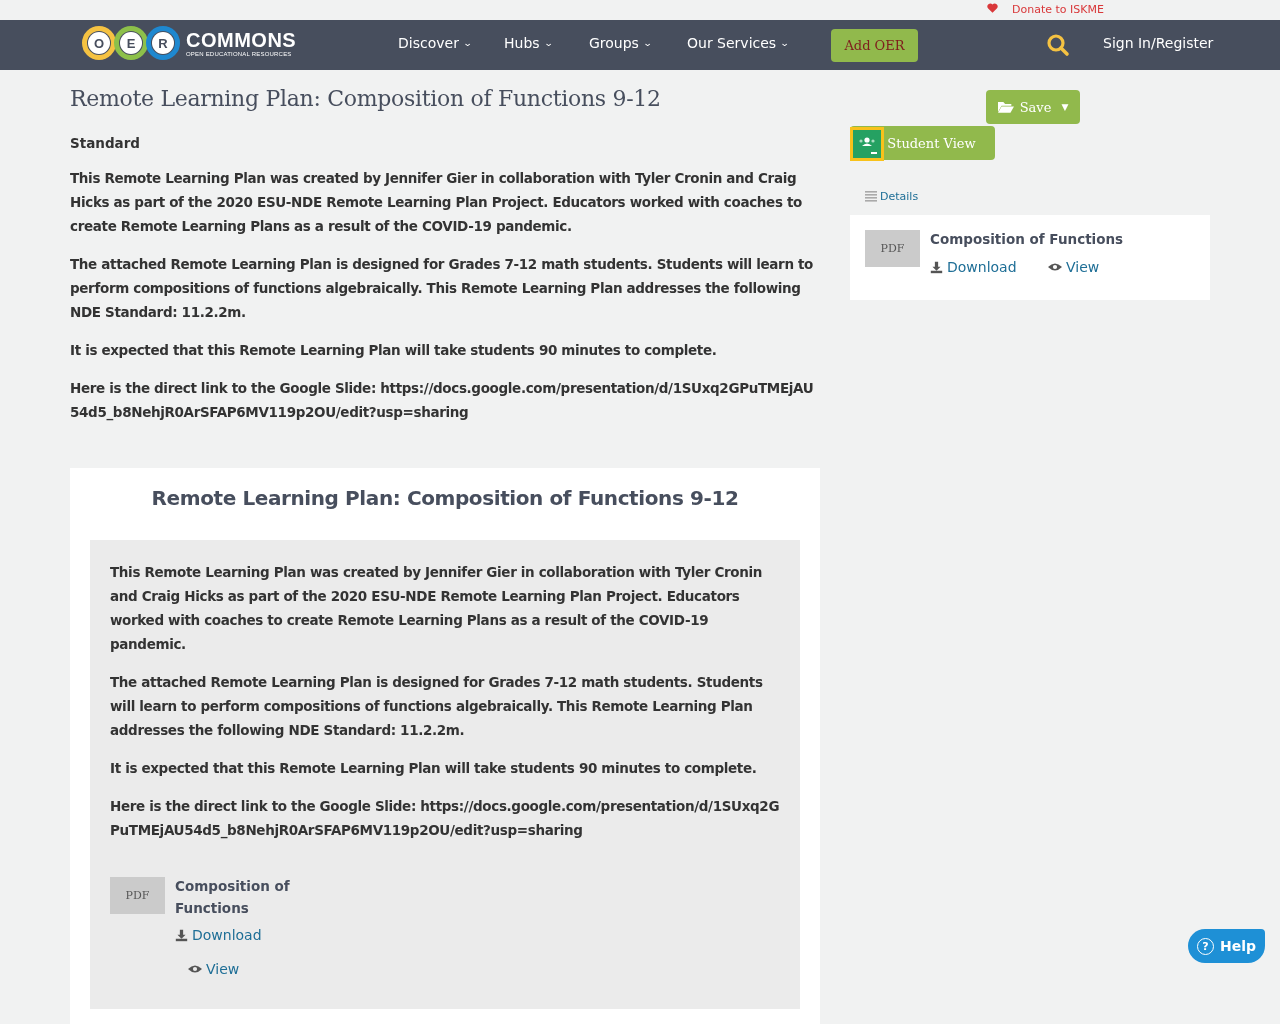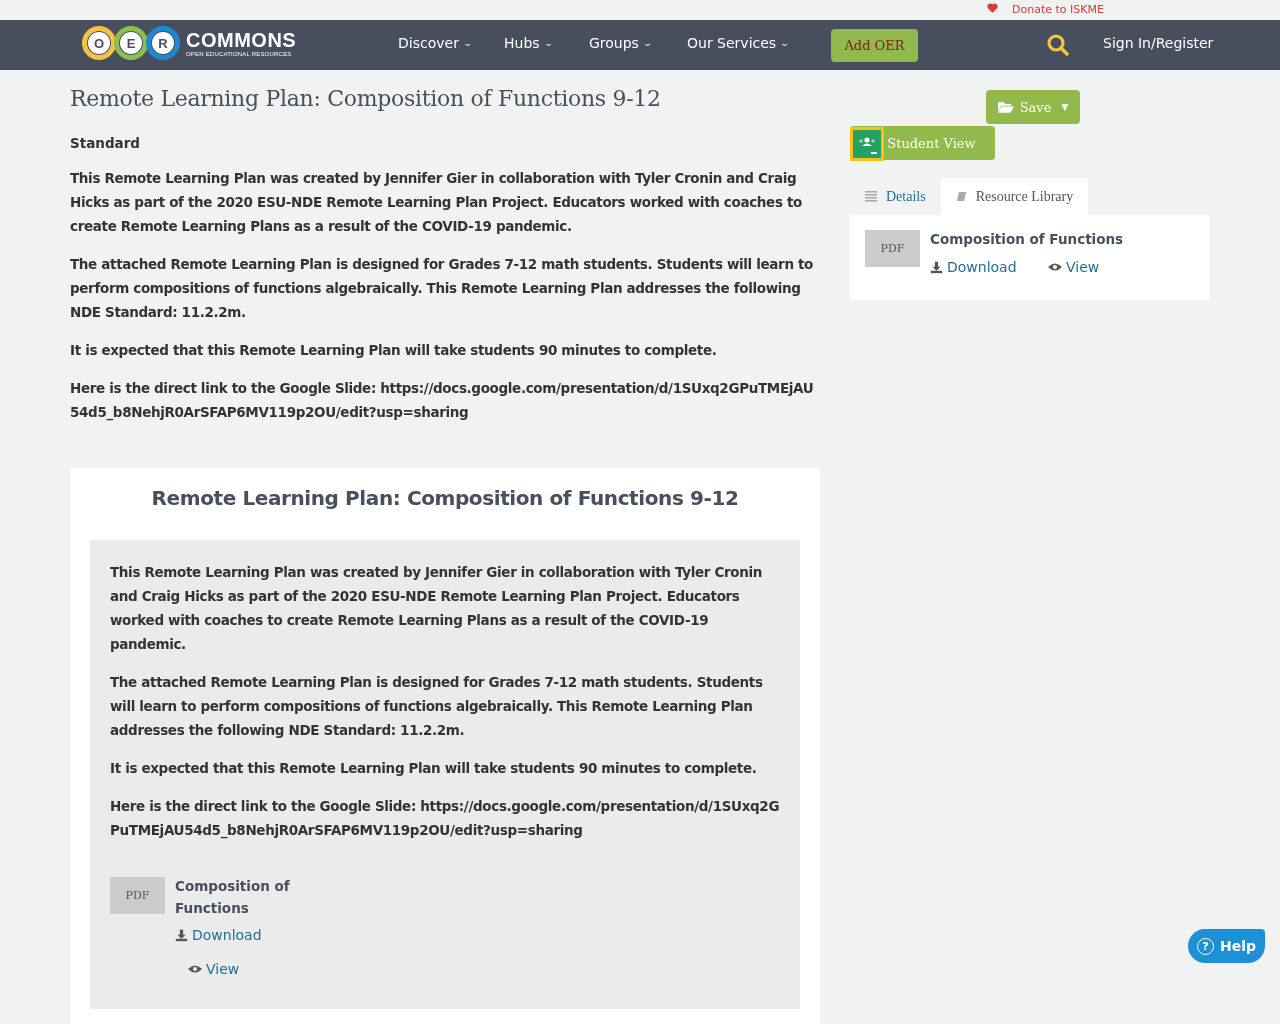--- a/index.html
+++ b/index.html
@@ -44,21 +44,21 @@
   .res-link { color: #1e6e96; font-size: 14px; display: flex; align-items: center; gap: 4px; text-decoration: none; white-space: nowrap; }
   .res-item .dl { position: absolute; left: 65px; top: 50px; }
   .res-item .vw { position: absolute; left: 78px; top: 84px; }
 
   .btn-green { position: absolute; height: 34px; background: #91b94c; color: #fff; border-radius: 4px; font-family: "DejaVu Serif", serif; font-size: 13px; display: flex; align-items: center; justify-content: center; gap: 6px; }
   .student-view { left: 850px; top: 90px; width: 145px; margin-top: 36px; }
   .save-btn { left: 986px; top: 90px; width: 94px; }
   .classroom { position: absolute; left: 850px; top: 127px; width: 34px; height: 34px; border: 3px solid #f8c21b; background: #25a162; display: flex; align-items: center; justify-content: center; }
 
   .tabs { position: absolute; left: 850px; top: 178px; height: 37px; display: flex; }
-  .tab { height: 37px; padding: 0 15px; display: flex; align-items: center; gap: 9px; font-size: 14px; font-family: Liberation Serif, serif; }
+  .tab { height: 37px; padding: 0 15px; display: flex; align-items: center; gap: 3px; font-size: 11px; }
   .tab.details { color: #1e6e96; }
   .tab.library { background: #fff; color: #555; }
   .tab-panel { position: absolute; left: 850px; top: 215px; width: 360px; height: 85px; background: #fff; }
   .tab-panel .pdf-thumb { position: absolute; left: 15px; top: 15px; }
   .tab-panel .res-title { position: absolute; left: 80px; top: 16px; font-size: 13.5px; font-weight: bold; color: #474e5d; }
   .tab-panel .dl { position: absolute; left: 80px; top: 44px; }
   .tab-panel .vw { position: absolute; left: 198px; top: 44px; }
 
   .help-btn { position: absolute; left: 1188px; top: 929px; width: 77px; height: 34px; background: #1e90d6; color: #fff; border-radius: 17px 17px 17px 17px; border-top-right-radius: 4px; font-weight: bold; font-size: 14px; display: flex; align-items: center; justify-content: center; gap: 6px; }
   .help-btn .q { width: 17px; height: 17px; border: 1.5px solid #fff; border-radius: 50%; font-size: 11px; display: flex; align-items: center; justify-content: center; }
@@ -187,26 +187,20 @@
 <div class="tabs">
   <div class="tab details">
     <svg width="12" height="11" viewBox="0 0 12 11">
         <rect y="0" width="12" height="1.6" fill="#aaa"></rect>
         <rect y="3" width="12" height="1.6" fill="#aaa"></rect>
         <rect y="6" width="12" height="1.6" fill="#aaa"></rect>
         <rect y="9" width="12" height="1.6" fill="#aaa"></rect>
       </svg>
     <span>Details</span>
   </div>
-  <div class="tab library">
-    <svg width="11" height="11" viewBox="0 0 12 12">
-        <path d="M3 1h8l-2 10H1z" fill="#aaa"></path>
-      </svg>
-    <span>Resource Library</span>
-  </div>
 </div>
 <div class="tab-panel">
   <div class="pdf-thumb">PDF</div>
   <div class="res-title">Composition of Functions</div>
   <a class="res-link dl">
     <svg width="13" height="13" viewBox="0 0 16 16">
         <path d="M6 1h4v6h3l-5 5-5-5h3z" fill="#555"></path>
         <rect x="1" y="12" width="14" height="3" fill="#555"></rect>
       </svg>
     <span>Download</span>

